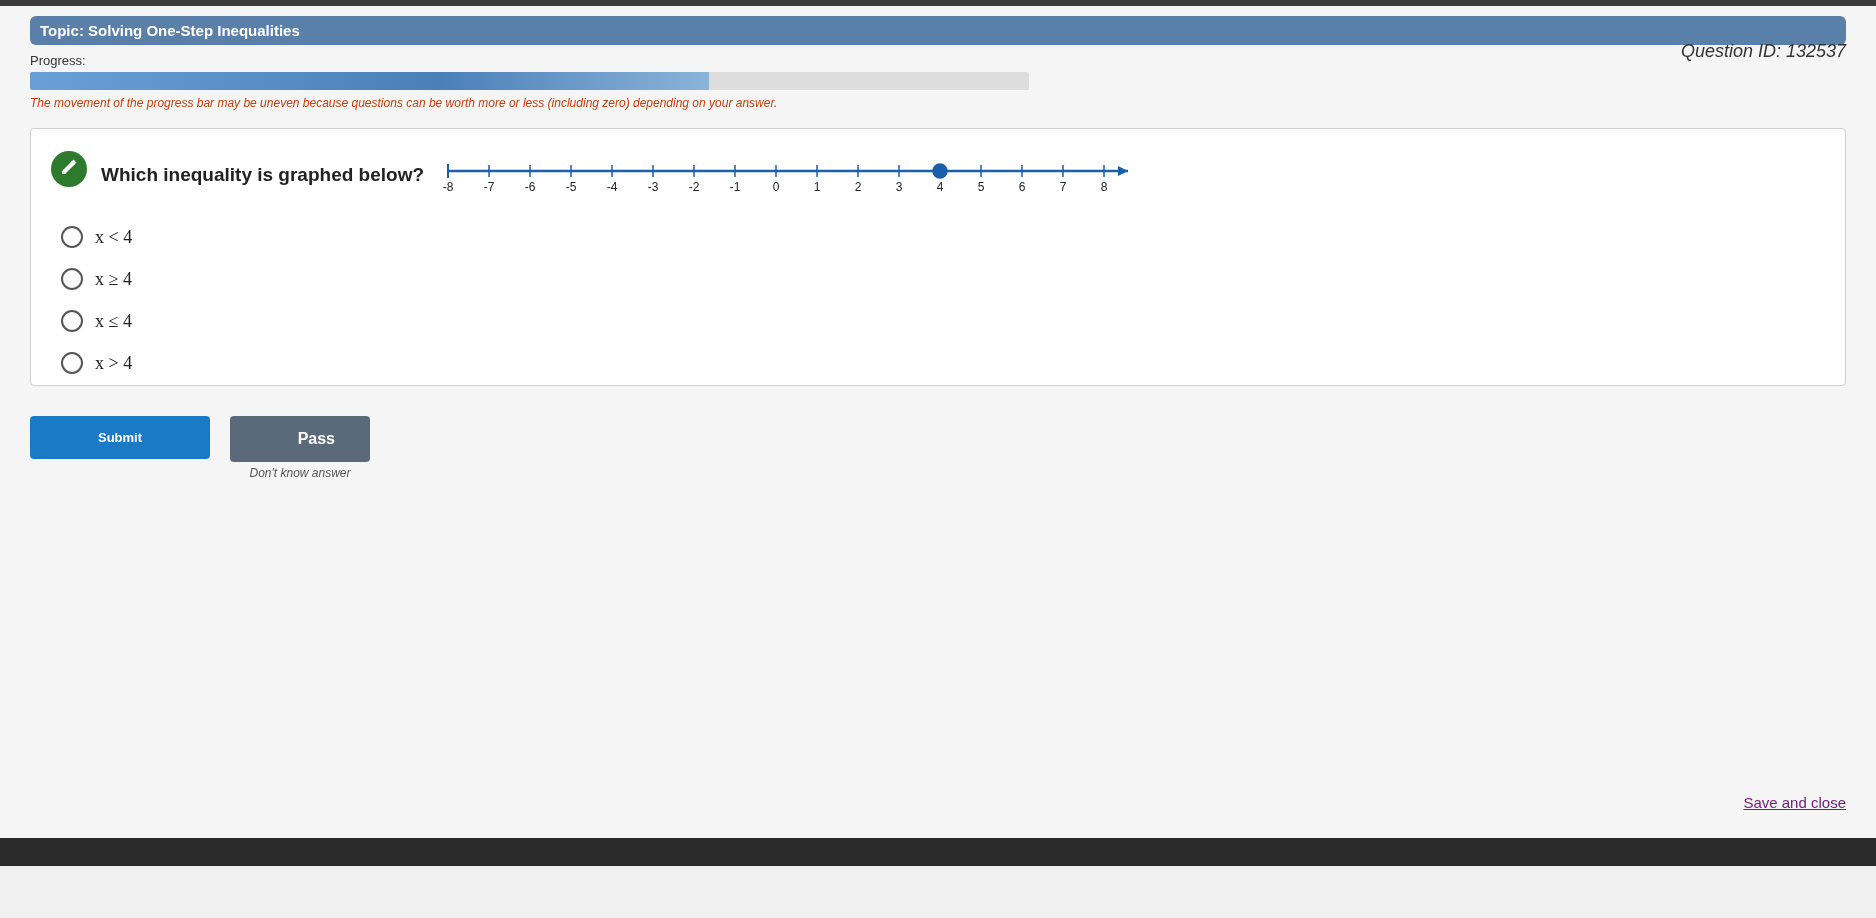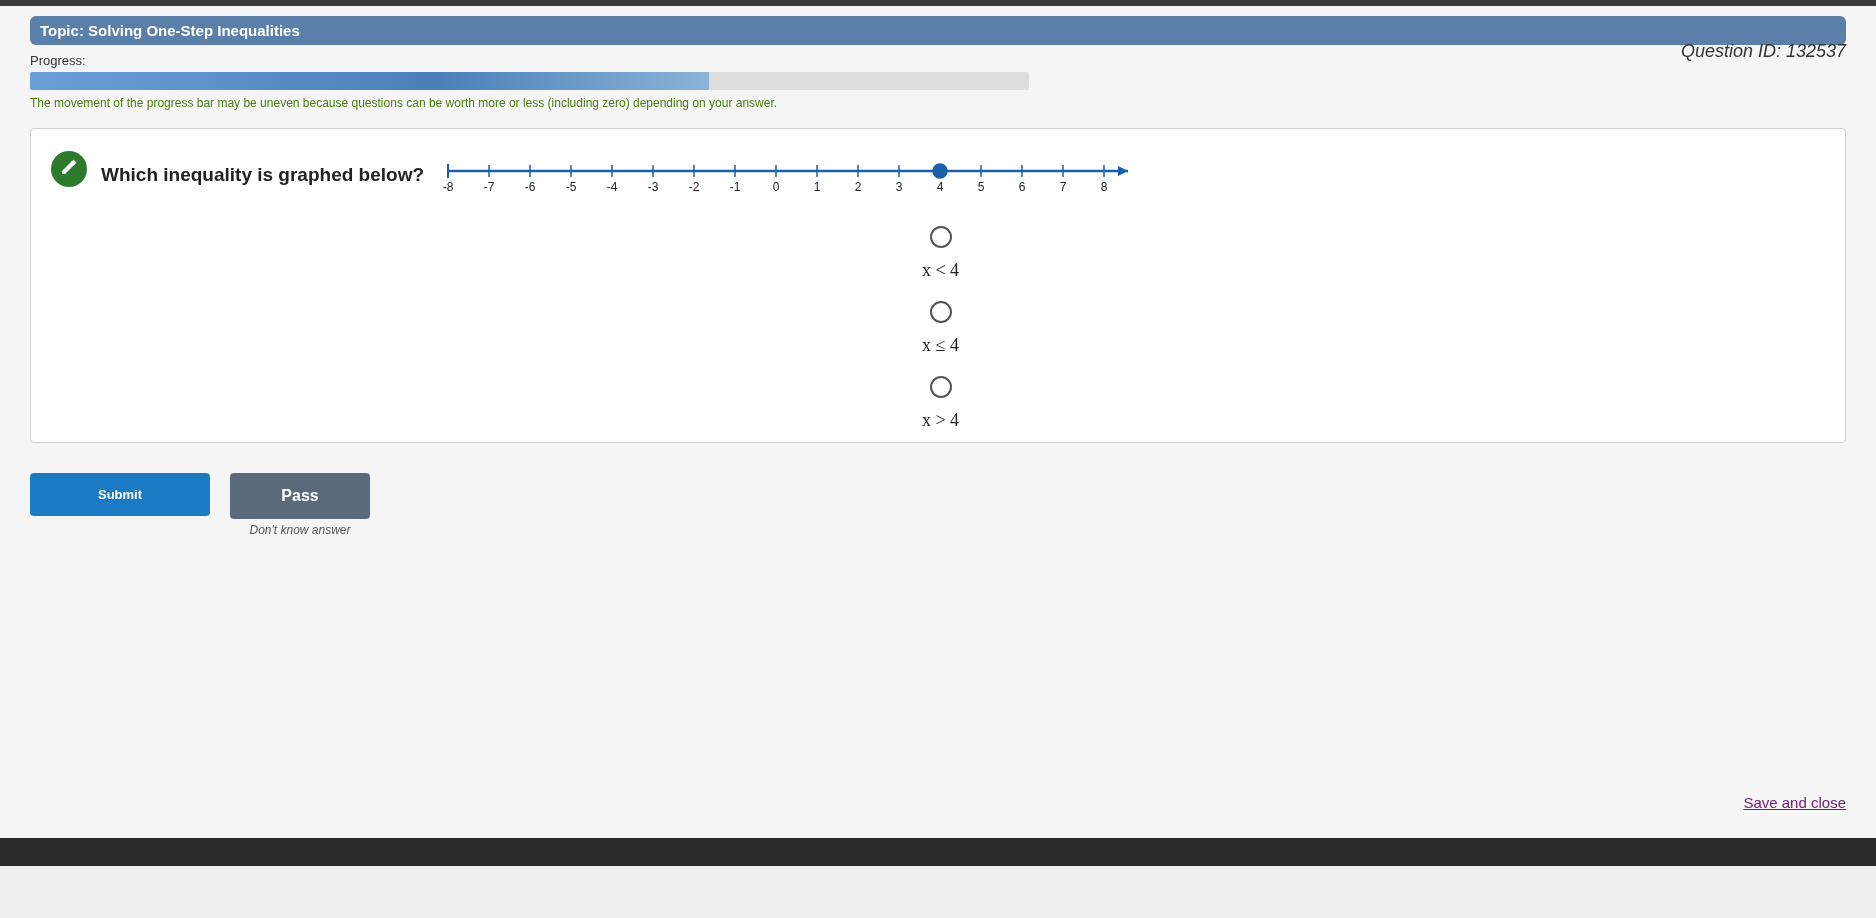--- a/index.html
+++ b/index.html
@@ -71,21 +71,22 @@
       position: absolute;
       right: 30px;
       top: 35px;
       font-size: 18px;
       color: #333;
       font-style: italic;
     }
 
     .progress-note {
       font-size: 12px;
-      color: #4d7c0f;
+      color: #c2410c;
+      font-style: italic;
       margin-top: 6px;
       margin-bottom: 18px;
     }
 
     .question-block {
       background: white;
       border: 1px solid #d0d0d0;
       border-radius: 4px;
       padding: 20px 25px 11px 20px;
       margin-bottom: 20px;
@@ -145,21 +146,20 @@
       flex-direction: column;
       gap: 20px;
       margin-left: 10px;
     }
 
     .answer-choice {
       display: flex;
       align-items: center;
       gap: 12px;
       cursor: pointer;
-      flex-direction: column;
     }
 
     .radio-circle {
       width: 22px;
       height: 22px;
       border: 2px solid #555;
       border-radius: 50%;
       flex-shrink: 0;
       background: white;
     }
@@ -195,21 +195,21 @@
       color: white;
       border: none;
       padding: 14px 35px;
       font-size: 16px;
       font-weight: bold;
       border-radius: 4px;
       cursor: pointer;
       min-width: 140px;
       display: flex;
       flex-direction: column;
-      align-items: center;
+      align-items: flex-end;
     }
 
     .save-close-link {
       position: absolute;
       right: 30px;
       bottom: 55px;
       font-size: 15px;
       color: #701a75;
       text-decoration: underline;
       cursor: pointer;
@@ -327,20 +327,24 @@
         </div>
       </div>
 
       <div class="answer-choices">
 
         <div class="answer-choice">
           <div class="radio-circle"></div>
           <span class="choice-label">x &lt; 4</span>
         </div>
 
+        <div class="answer-choice">
+          <div class="radio-circle"></div>
+          <span class="choice-label">x ≥ 4</span>
+        </div>
 
         <div class="answer-choice">
           <div class="radio-circle"></div>
           <span class="choice-label">x ≤ 4</span>
         </div>
 
         <div class="answer-choice">
           <div class="radio-circle"></div>
           <span class="choice-label">x &gt; 4</span>
         </div>

